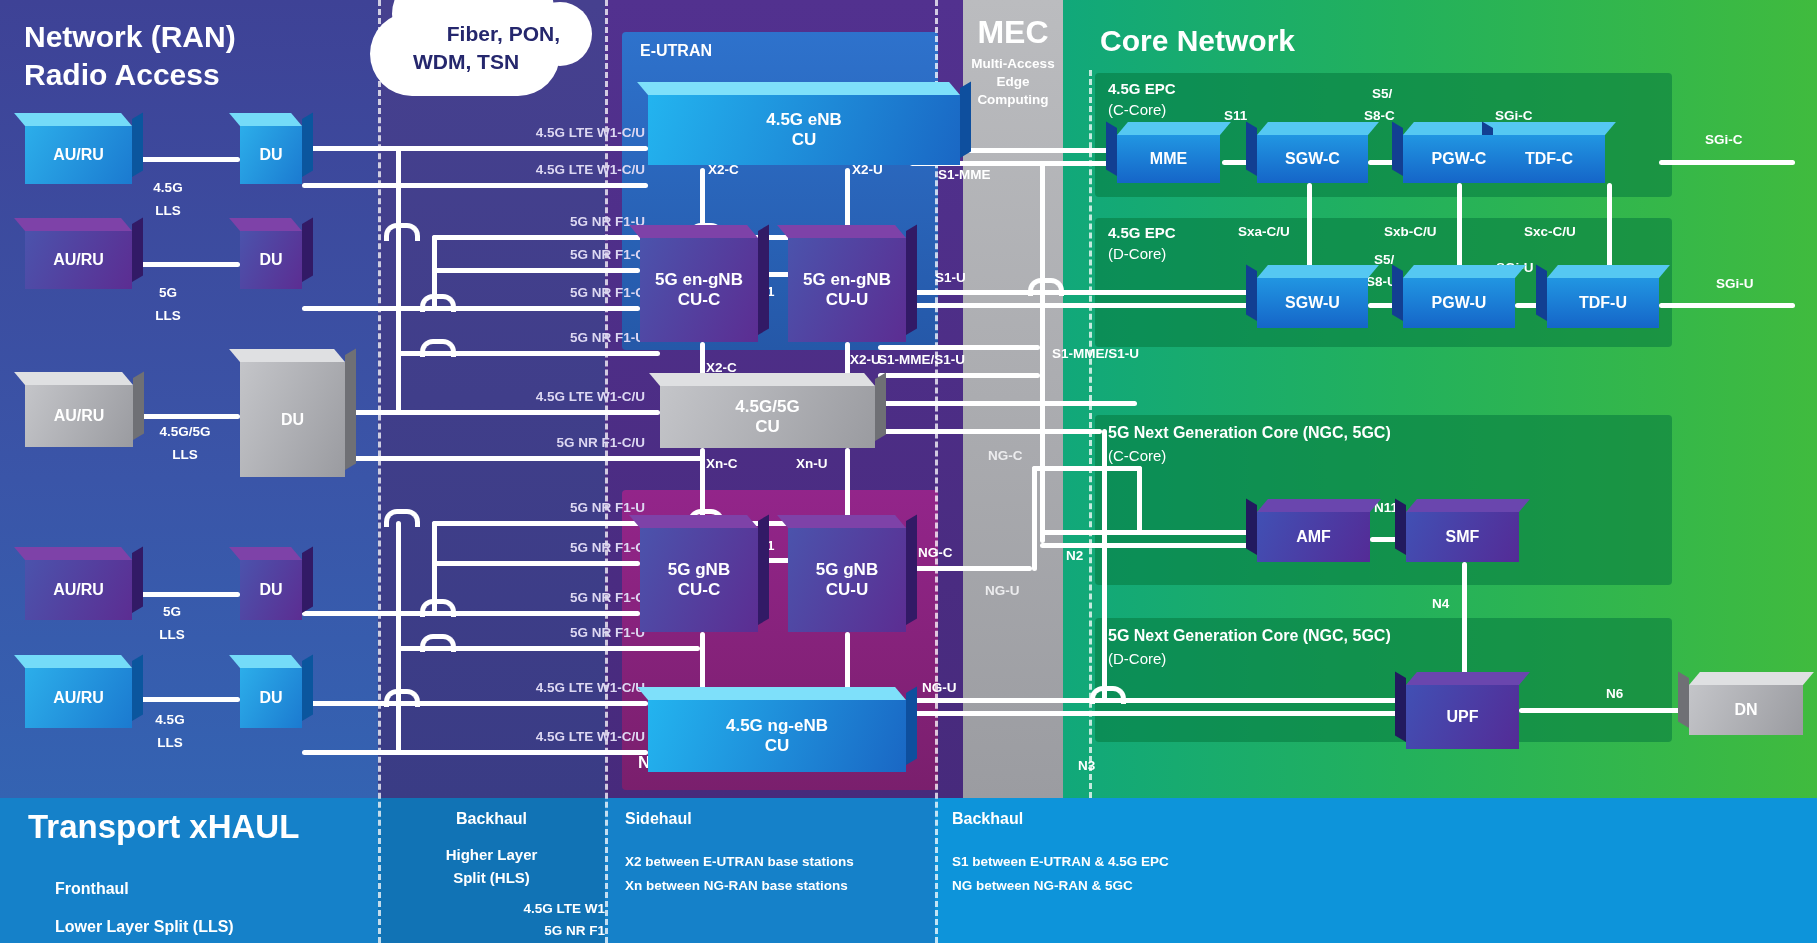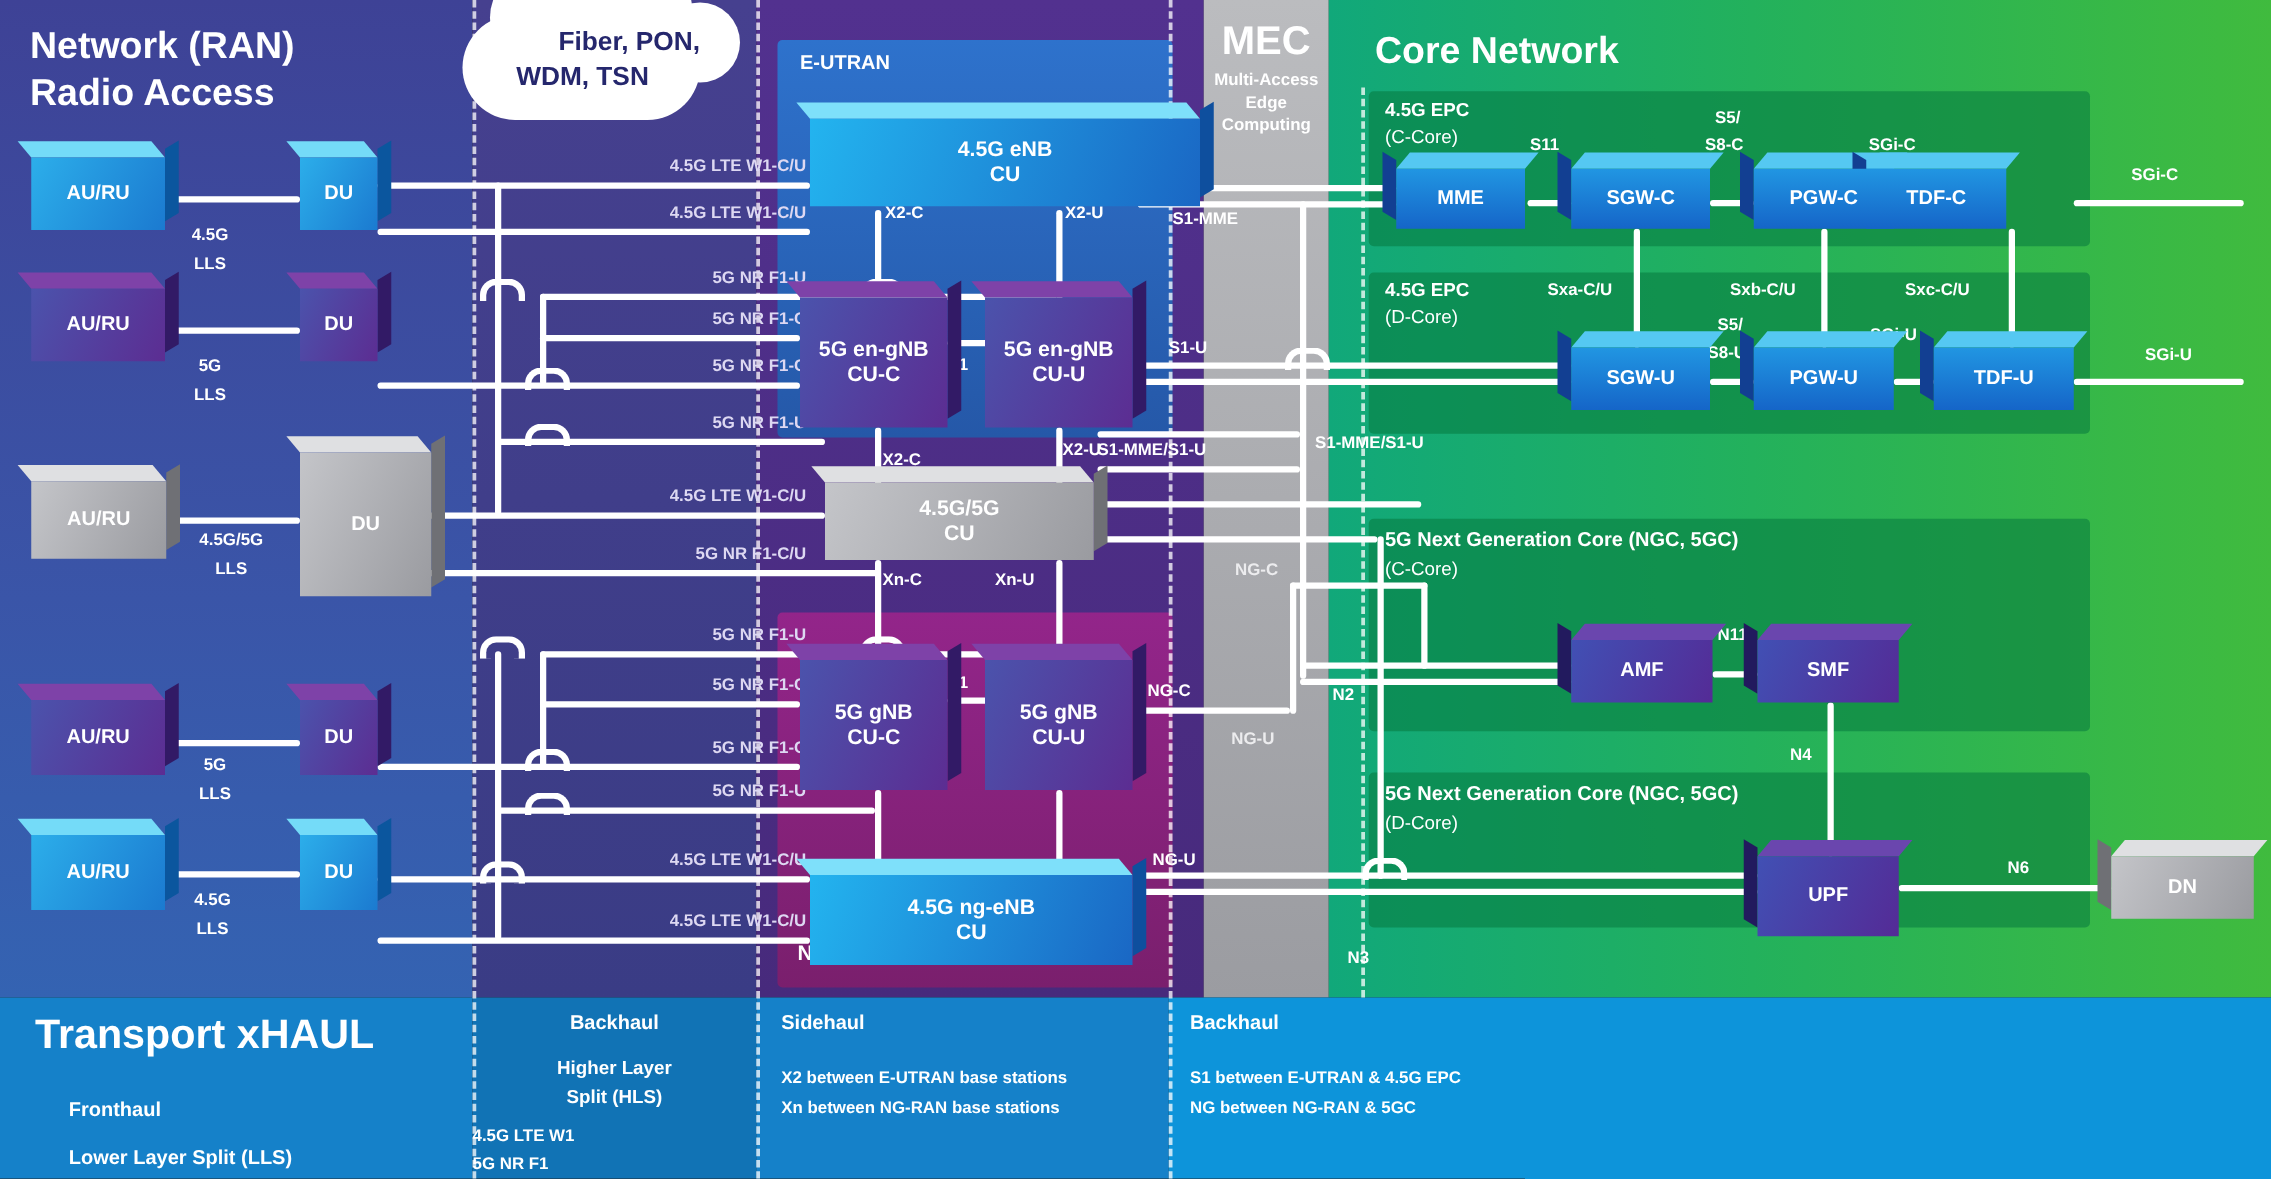--- a/index.html
+++ b/index.html
@@ -486,21 +486,21 @@
 
   <div class="big" style="left:28px;top:808px;font-size:33px;text-align:right;">Transport xHAUL</div>
   <div class="lbl" style="left:55px;top:880px;font-size:16px;">Fronthaul</div>
   <div class="lbl" style="left:55px;top:918px;font-size:16px;">Lower Layer Split (LLS)</div>
 
   <div class="seclab" style="left:378px;top:810px;width:227px;text-align:center;">Backhaul</div>
   <div class="body13" style="left:378px;top:843px;width:227px;text-align:center;font-size:15px;line-height:23px;">
     <div>Higher Layer</div>
     <div>Split (HLS)</div>
   </div>
-  <div class="body13" style="left:378px;top:898px;width:227px;text-align:left;line-height:22px;">
+  <div class="body13" style="left:378px;top:898px;width:227px;text-align:right;line-height:22px;">
     <div>4.5G LTE W1</div>
     <div>5G NR F1</div>
   </div>
 
   <div class="seclab" style="left:625px;top:810px;">Sidehaul</div>
   <div class="body13" style="left:625px;top:850px;">
     <div>X2 between E-UTRAN base stations</div>
     <div>Xn between NG-RAN base stations</div>
   </div>
 

